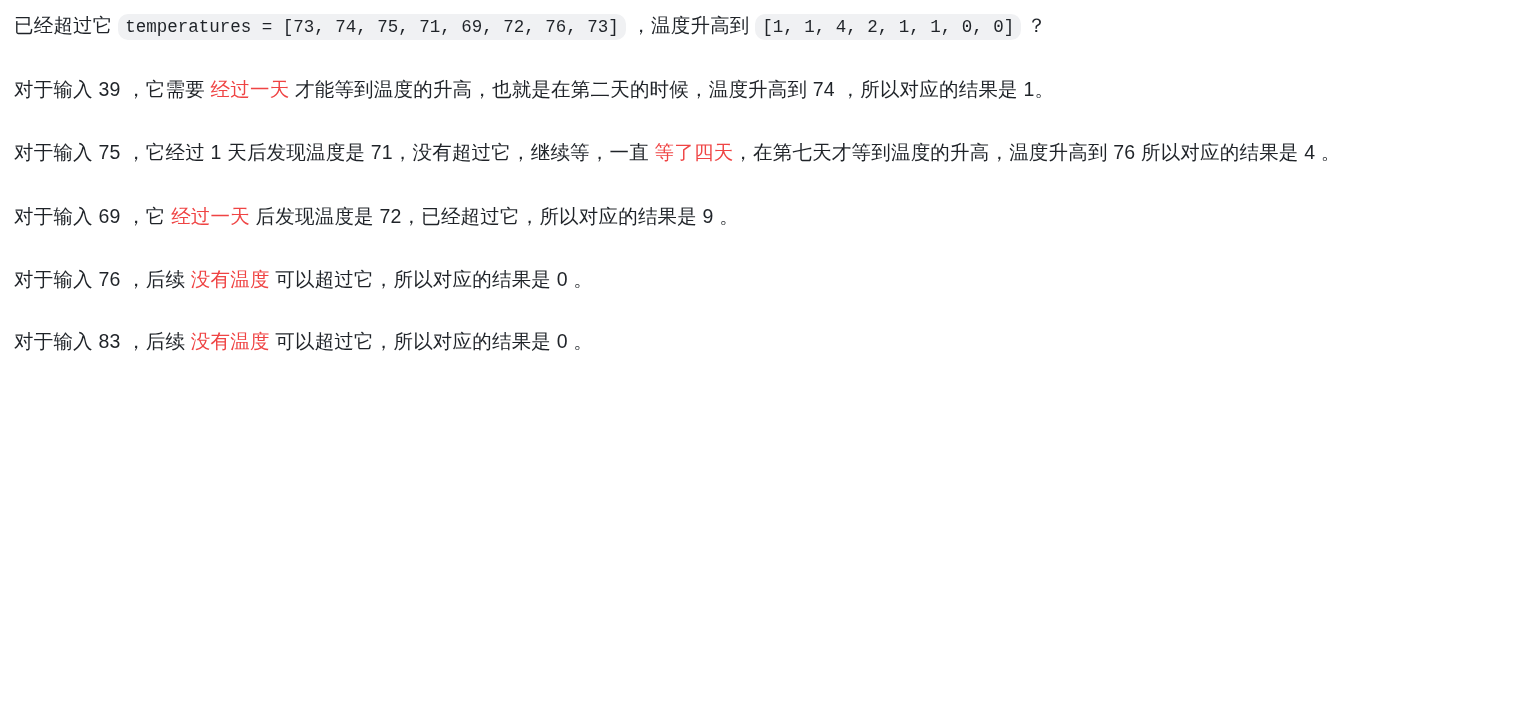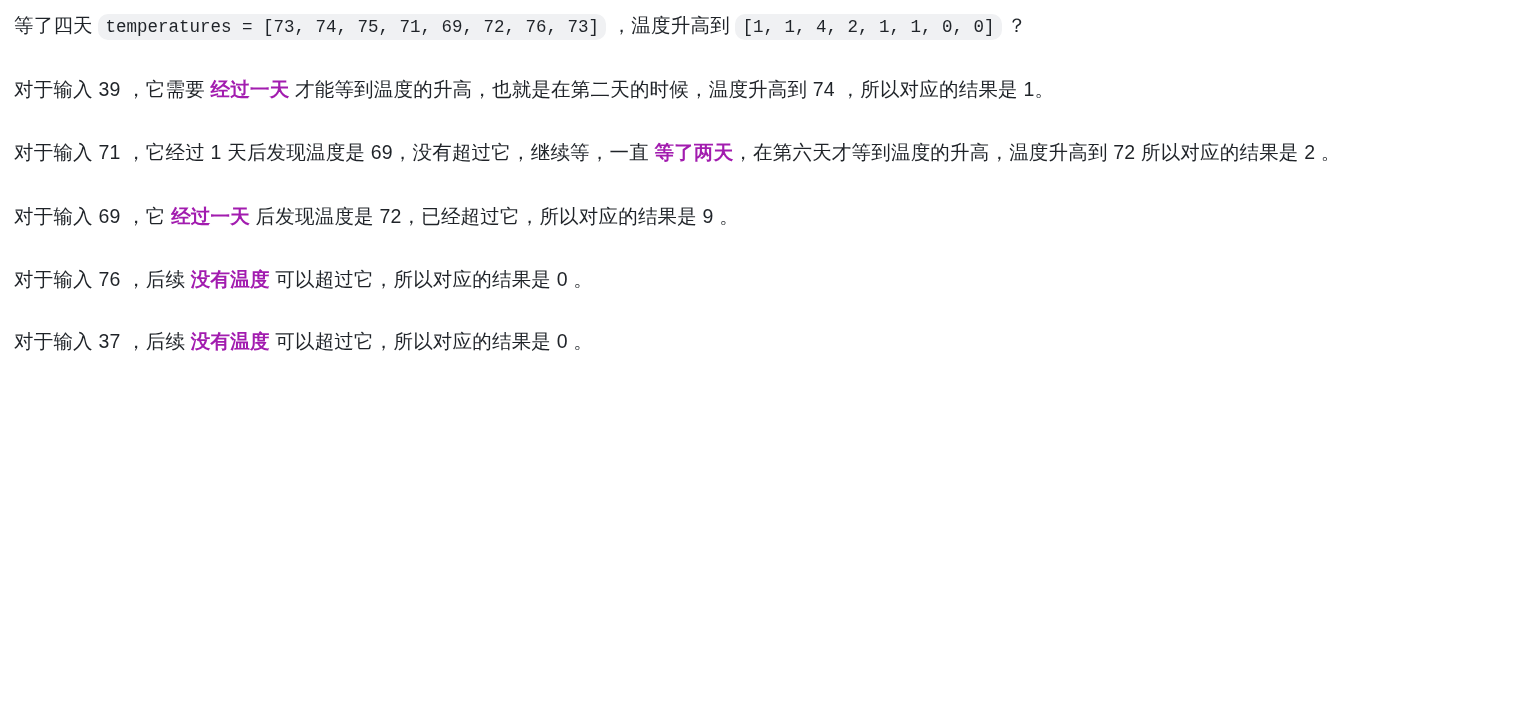--- a/index.html
+++ b/index.html
@@ -34,53 +34,53 @@
     font-family: "Liberation Mono", "DejaVu Sans Mono", monospace;
     background: #f0f1f3;
     border-radius: 10px;
     padding: 3px 7px;
     font-size: 17.5px;
     color: #1f2328;
     white-space: pre;
     letter-spacing: 0;
   }
   strong.bold {
-    font-weight: bold;
-    color: #a21caf;
+    font-weight: normal;
+    color: #ef4444;
   }
   .lead {
     margin-bottom: 36px;
   }
 </style>
 </head>
 <body>
 
 <div class="doc">
 
   <p class="para">
-    <span>等了四天 </span><code class="inline">temperatures = [73, 74, 75, 71, 69, 72, 76, 73]</code><span> ，温度升高到 </span><code class="inline">[1, 1, 4, 2, 1, 1, 0, 0]</code><span> ？</span>
+    <span>已经超过它 </span><code class="inline">temperatures = [73, 74, 75, 71, 69, 72, 76, 73]</code><span> ，温度升高到 </span><code class="inline">[1, 1, 4, 2, 1, 1, 0, 0]</code><span> ？</span>
   </p>
 
 
   <p class="para">
     <span>对于输入 39 ，它需要 </span><strong class="bold">经过一天</strong><span> 才能等到温度的升高，也就是在第二天的时候，温度升高到 74 ，所以对应的结果是 1。</span>
   </p>
 
 
+  <p class="para">
+    <span>对于输入 75 ，它经过 1 天后发现温度是 71，没有超过它，继续等，一直 </span><strong class="bold">等了四天</strong><span>，在第七天才等到温度的升高，温度升高到 76 所以对应的结果是 4 。</span>
+  </p>
 
-  <p class="para">
-    <span>对于输入 71 ，它经过 1 天后发现温度是 69，没有超过它，继续等，一直 </span><strong class="bold">等了两天</strong><span>，在第六天才等到温度的升高，温度升高到 72 所以对应的结果是 2 。</span>
-  </p>
 
   <p class="para">
     <span>对于输入 69 ，它 </span><strong class="bold">经过一天</strong><span> 后发现温度是 72，已经超过它，所以对应的结果是 9 。</span>
   </p>
 
 
   <p class="para tight">
     <span>对于输入 76 ，后续 </span><strong class="bold">没有温度</strong><span> 可以超过它，所以对应的结果是 0 。</span>
   </p>
 
   <p class="para tight">
-    <span>对于输入 37 ，后续 </span><strong class="bold">没有温度</strong><span> 可以超过它，所以对应的结果是 0 。</span>
+    <span>对于输入 83 ，后续 </span><strong class="bold">没有温度</strong><span> 可以超过它，所以对应的结果是 0 。</span>
   </p>
 
 </div>
 
 </body></html>

